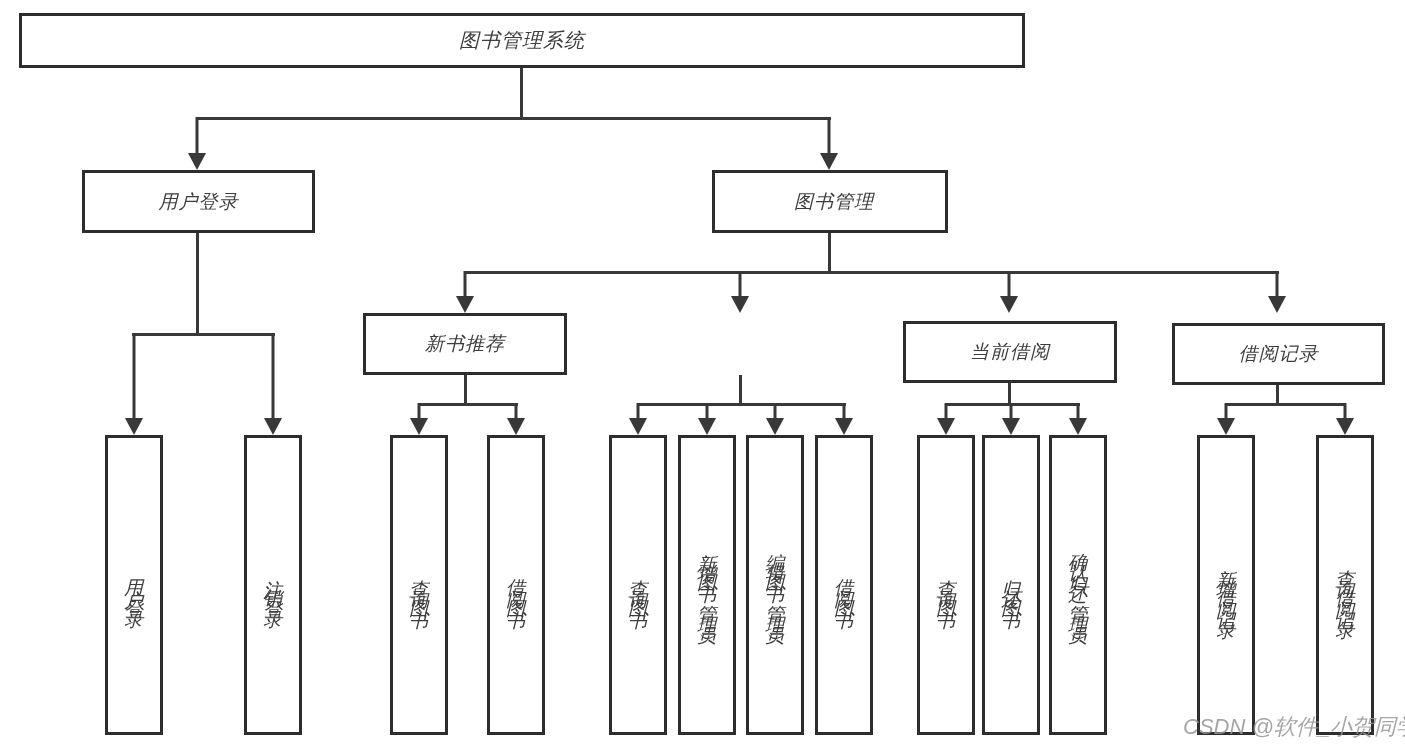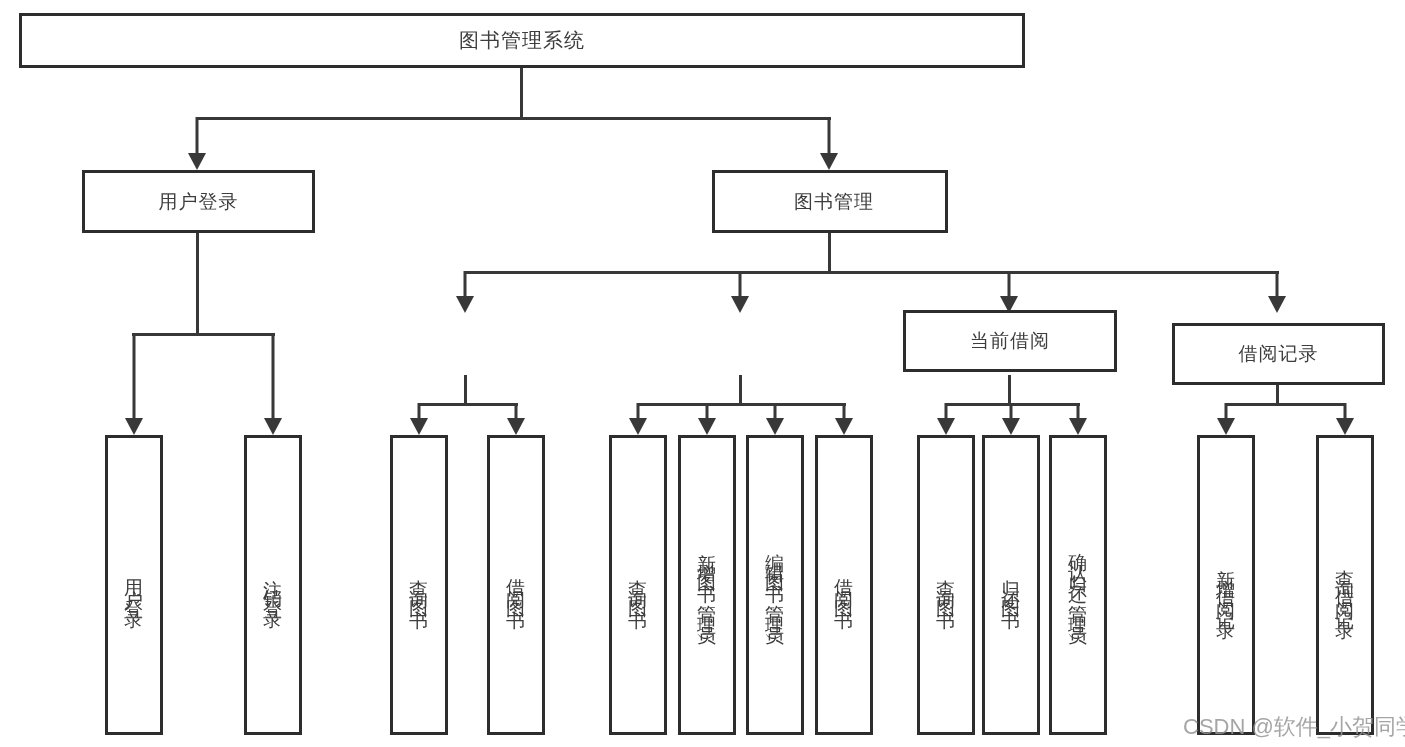--- a/index.html
+++ b/index.html
@@ -9,20 +9,21 @@
     --watermark:#969696;
     --bg:#ffffff;
   }
   html,body{margin:0;padding:0;background:var(--bg);}
   .canvas{
     position:relative;
     width:1405px;height:747px;
     background:var(--bg);
     font-family:"Liberation Sans","DejaVu Sans",sans-serif;
     overflow:hidden;
+    font-style:italic;
   }
   .node{
     position:absolute;
     background:#fff;
     border:3px solid var(--border);
     box-sizing:border-box;
     display:flex;align-items:center;justify-content:center;
     color:var(--text);
     font-size:19px;
     letter-spacing:1px;
@@ -61,23 +62,24 @@
 <body>
 
 <div class="canvas">
 
   <div class="node root" style="left:19px;top:13px;width:1006px;height:55px;">图书管理系统</div>
 
   <div class="node" style="left:82px;top:170px;width:233px;height:63px;">用户登录</div>
 
   <div class="node" style="left:712px;top:170px;width:236px;height:63px;padding-left:8px;">图书管理</div>
 
+  <div class="node" style="left:363px;top:313px;width:204px;height:62px;">新书推荐</div>
 
 
-  <div class="node" style="left:903px;top:310px;width:214px;height:62px;">当前借阅</div>
+  <div class="node" style="left:903px;top:321px;width:214px;height:62px;">当前借阅</div>
 
   <div class="node" style="left:1172px;top:313px;width:213px;height:62px;margin-top:10px;">借阅记录</div>
 
   <div class="node vert" style="left:105px;">用户登录</div>
   <div class="node vert" style="left:244px;">注销登录</div>
 
   <div class="node vert" style="left:390px;">查询图书</div>
   <div class="node vert" style="left:487px;">借阅图书</div>
 
   <div class="node vert" style="left:609px;">查询图书</div>

